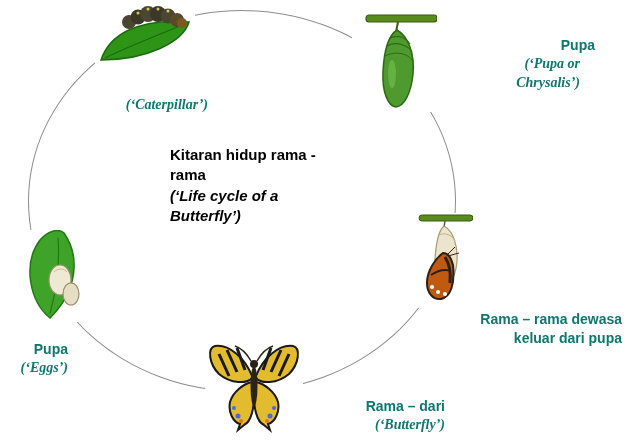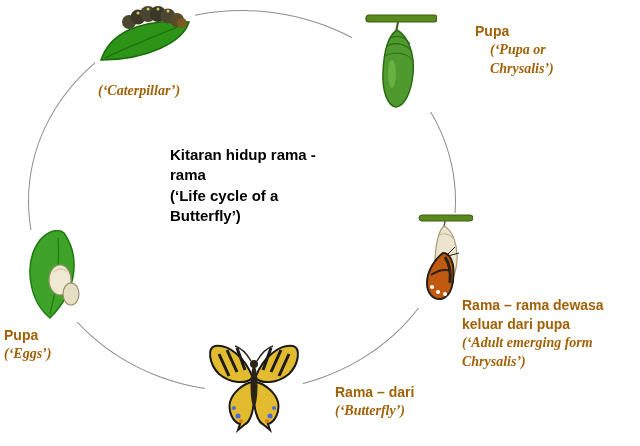--- a/index.html
+++ b/index.html
@@ -25,41 +25,43 @@
     border-radius: 50%;
     box-sizing: border-box;
   }
   .stage-img {
     position: absolute;
     background: #ffffff;
     line-height: 0;
   }
   .label {
     position: absolute;
-    text-align: left;
+    text-align: right;
     font-size: 14px;
     font-weight: bold;
-    color: #a16207;
+    color: #0f766e;
     line-height: 1.35;
+    margin-top: 14px;
   }
   .label .en {
     font-style: italic;
     font-family: Liberation Serif, serif;
   }
   .center-title {
     position: absolute;
     left: 170px;
     top: 145px;
     width: 175px;
     font-size: 15px;
     font-weight: bold;
     color: #000000;
     line-height: 1.35;
   }
   .center-title .en {
+    font-style: italic;
   }
 </style>
 </head>
 <body>
 
 <div class="canvas">
 
   <div class="cycle-circle"></div>
 
   <div class="stage-img" style="left:95px; top:2px;">
@@ -109,21 +111,20 @@
       <path d="M16,62 C22,58 30,56 36,58" stroke="#2a2018" stroke-width="2" fill="none"></path>
       <circle cx="17" cy="74" r="2" fill="#ffffff"></circle>
       <circle cx="23" cy="79" r="2" fill="#ffffff"></circle>
       <circle cx="30" cy="81" r="2" fill="#ffffff"></circle>
       <path d="M30,44 C34,50 36,60 35,70" stroke="#2a2018" stroke-width="3" fill="none"></path>
       <path d="M32,42 L40,34 M33,43 L44,40" stroke="#2a2018" stroke-width="1"></path>
     </svg>
   </div>
   <div class="label" style="left:462px; top:296px; width:160px;">
     <div class="my">Rama – rama dewasa keluar dari pupa</div>
-    <div class="en">(‘Adult emerging form Chrysalis’)</div>
   </div>
 
   <div class="stage-img" style="left:205px; top:338px;">
     <svg width="98" height="95" viewBox="0 0 98 95">
       <g stroke="#1a1a1a">
         <path d="M47,38 C40,20 24,6 10,8 C2,10 4,26 14,36 C26,46 42,46 47,40 Z" fill="#e2bc2e" stroke-width="2"></path>
         <path d="M22,12 L32,34 M32,10 L40,32 M14,16 L24,38" stroke-width="3"></path>
         <path d="M51,38 C58,20 74,6 88,8 C96,10 94,26 84,36 C72,46 56,46 51,40 Z" fill="#e2bc2e" stroke-width="2"></path>
         <path d="M76,12 L66,34 M66,10 L58,32 M84,16 L74,38" stroke-width="3"></path>
         <path d="M47,44 C38,46 28,54 25,64 C23,74 28,84 35,86 L33,92 L39,87 C46,84 50,70 49,50 Z" fill="#e2bc2e" stroke-width="2"></path>

